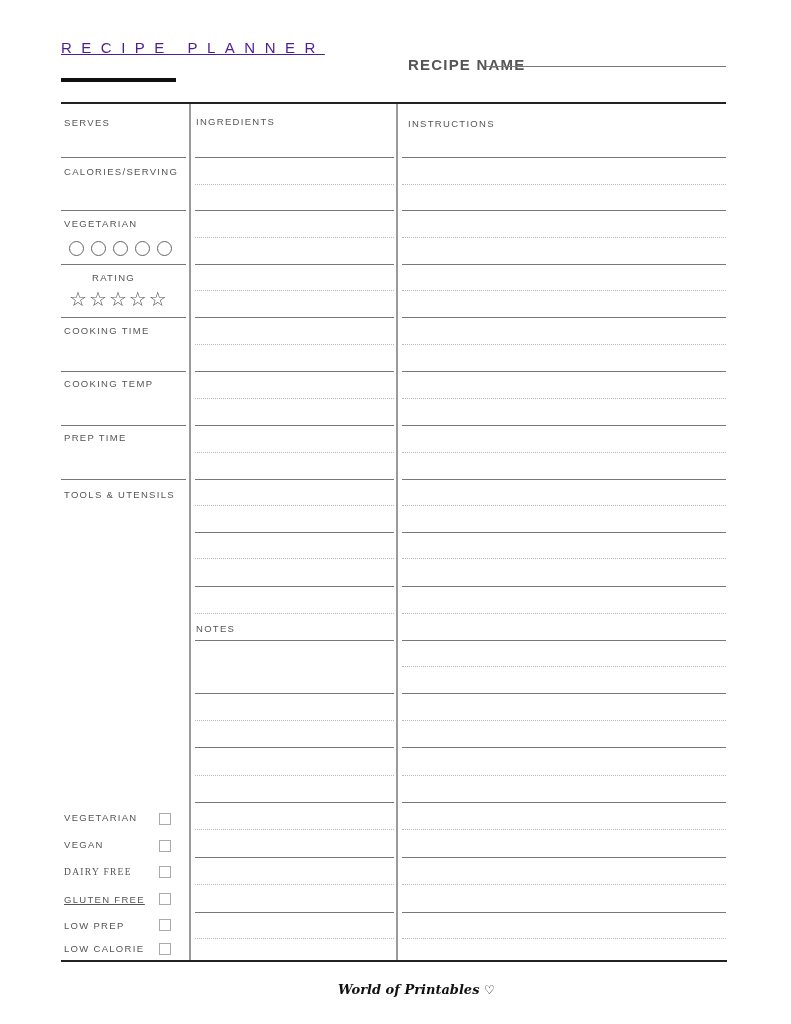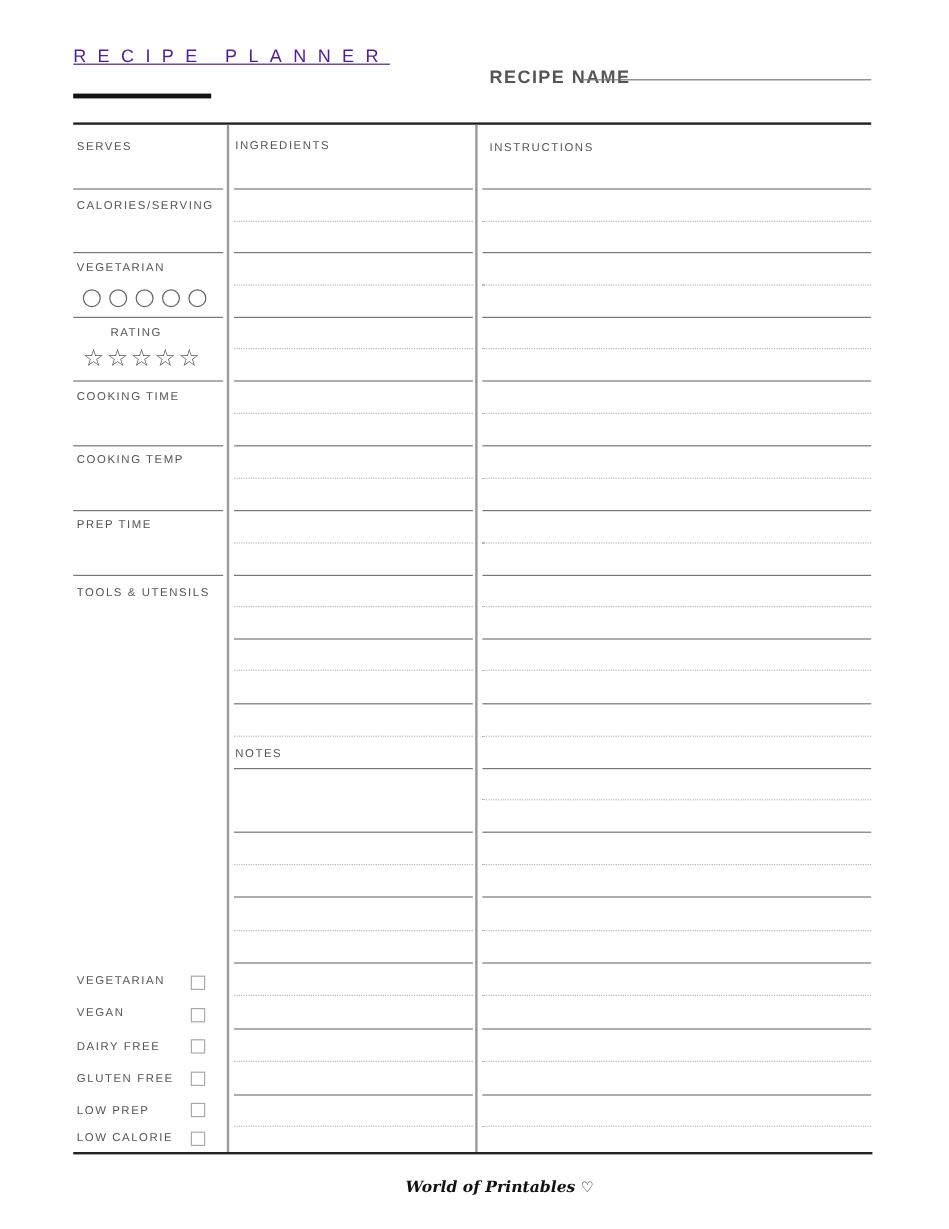--- a/index.html
+++ b/index.html
@@ -74,23 +74,23 @@
 <div class="abs" style="left:61px;top:447px;width:125px;height:28px;"></div>
 <div class="abs solid" style="left:61px;top:479px;width:125px;"></div>
 
 <div class="abs lbl" style="left:64px;top:489px;text-align:right;">TOOLS &amp; UTENSILS</div>
 <div class="abs" style="left:61px;top:505px;width:125px;height:295px;"></div>
 
 <div class="abs lbl" style="left:64px;top:812px;">VEGETARIAN</div>
 <div class="abs cb" style="left:159px;top:813px;"></div>
 <div class="abs lbl" style="left:64px;top:839px;">VEGAN</div>
 <div class="abs cb" style="left:159px;top:840px;"></div>
-<div class="abs lbl" style="left:64px;top:867px;">DAIRY FREE</div>
+<div class="abs lbl" style="left:64px;top:867px;font-family:Liberation Serif, serif;">DAIRY FREE</div>
 <div class="abs cb" style="left:159px;top:866px;"></div>
-<div class="abs lbl" style="left:64px;top:894px;">GLUTEN FREE</div>
+<div class="abs lbl" style="left:64px;top:894px;text-decoration:underline;">GLUTEN FREE</div>
 <div class="abs cb" style="left:159px;top:893px;"></div>
 <div class="abs lbl" style="left:64px;top:920px;">LOW PREP</div>
 <div class="abs cb" style="left:159px;top:919px;"></div>
 <div class="abs lbl" style="left:64px;top:943px;">LOW CALORIE</div>
 <div class="abs cb" style="left:159px;top:943px;"></div>
 
 <div class="abs lbl" style="left:196px;top:116px;">INGREDIENTS</div>
 <div id="ing-lines">
     <div class="abs solid" style="left: 195px; top: 157px; width: 199px;"></div>
     <div class="abs solid" style="left: 195px; top: 210px; width: 199px;"></div>

